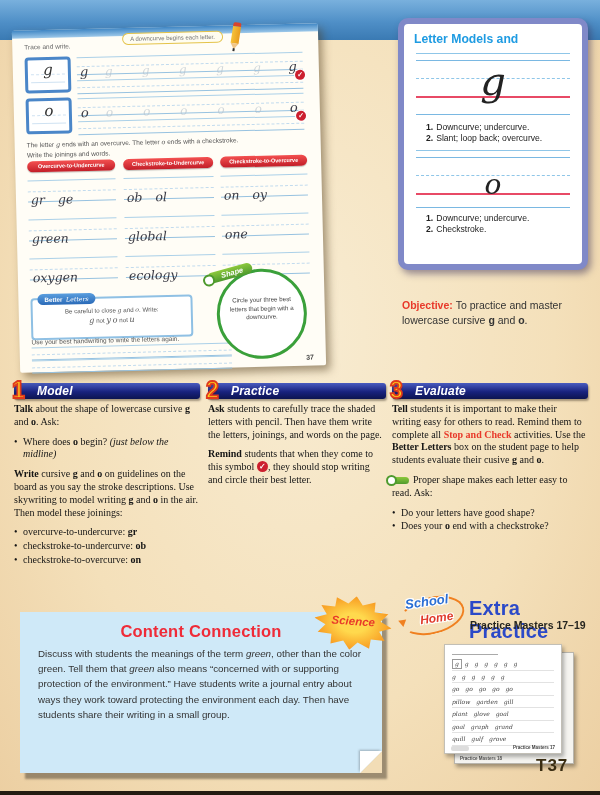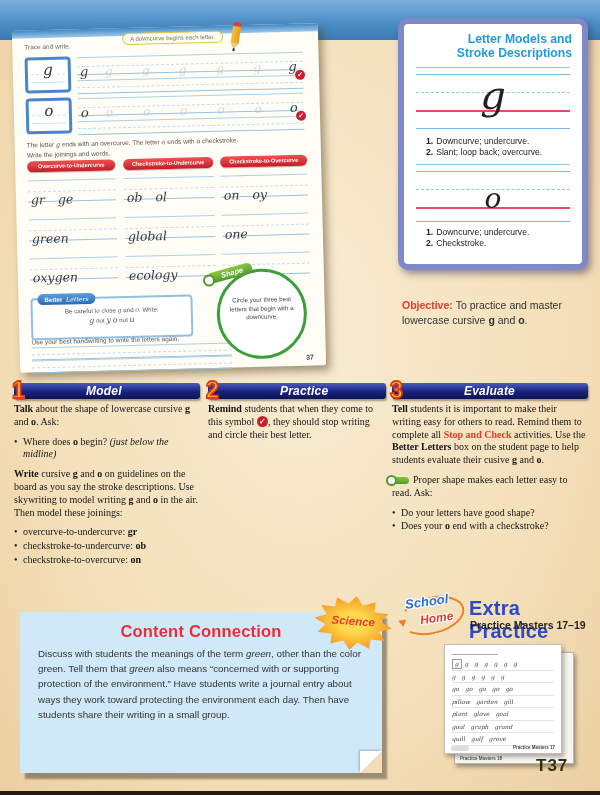--- a/index.html
+++ b/index.html
@@ -70,21 +70,21 @@
     background:linear-gradient(180deg,#8cc83c,#4e9a2e);border-radius:3px 8px 8px 3px;
     color:#fff;font-weight:bold;font-style:italic;font-size:7.5px;padding:1px 9px 1px 12px;}
   .skey::before{content:"";position:absolute;left:-7px;top:1px;width:8px;height:8px;border:2px solid #4e9a2e;
     border-radius:50%;background:#fff;}
   .wb-pagenum{position:absolute;right:12px;bottom:5px;font-size:7px;font-weight:bold;color:#444;}
 
   
   .modelbox{position:absolute;left:398px;top:18px;width:190px;height:252px;background:#fff;
     border:6px solid #8089c8;border-radius:10px;box-shadow:3px 4px 7px rgba(60,50,90,.5);z-index:2;
     padding:8px 10px;box-sizing:border-box;}
-  .mtitle{text-align:right;font-size:12.2px;font-weight:bold;color:#1e9be2;line-height:1.15;}
+  .mtitle{text-align:left;font-size:12.2px;font-weight:bold;color:#1e9be2;line-height:1.15;}
   .mdiv{border-top:1.4px solid #8fc6e8;margin:7px 2px 0 2px;}
   .mguides{position:relative;height:64px;}
   .mguides .ln{position:absolute;left:2px;right:2px;}
   .ln-top{top:6px;border-top:1.4px solid #7ab8e2;}
   .ln-mid{top:24px;border-top:1.4px dashed #8fc6e8;}
   .ln-base{top:42px;border-top:2px solid #e84a66;}
   .ln-bot{top:60px;border-top:1.4px solid #7ab8e2;}
   .mglyph{position:absolute;left:0;right:0;text-align:center;font-family:"DejaVu Serif",serif;
     font-style:italic;color:#222;}
   .mglyph.g{top:4px;font-size:40px;}
@@ -99,22 +99,22 @@
   .seg-b{font-weight:bold;} .seg-i{font-style:italic;}
 
   
   .stepcol{position:absolute;top:383px;}
   .stepcol.s1{left:14px;width:186px;} .stepcol.s2{left:208px;width:178px;} .stepcol.s3{left:392px;width:196px;}
   .stephead{position:relative;height:16px;border-radius:3px;
     background:linear-gradient(180deg,#4a5cc0 0%,#18227e 55%,#0c1450 100%);
     box-shadow:1px 2px 2px rgba(40,30,20,.4);}
   .stepnum{position:absolute;left:-2px;top:-6px;font-size:23px;font-weight:900;color:#ffd21e;
     -webkit-text-stroke:1.8px #e03a1c;text-shadow:1px 2px 0 rgba(120,20,10,.3);}
-  .steplabel{display:block;padding-left:40px;line-height:16px;color:#fff;font-weight:bold;
-    font-style:italic;font-size:12px;letter-spacing:.2px;margin-left:32px;}
+  .steplabel{display:block;padding-left:23px;line-height:16px;color:#fff;font-weight:bold;
+    font-style:italic;font-size:12px;letter-spacing:.2px;}
   .stepbody{margin-top:4px;font-family:"Liberation Serif",serif;font-size:10px;line-height:1.28;color:#151515;}
   .stepbody p{margin:0 0 7px 0;}
   .bullet{position:relative;padding-left:9px;margin:1px 0;}
   .bullet::before{content:"\2022";position:absolute;left:0;top:0;}
   .icon-check{display:inline-block;width:11px;height:11px;border-radius:50%;background:#cc1f2e;
     vertical-align:-2px;position:relative;}
   .icon-check::before{content:"\2713";position:absolute;left:0;right:0;top:0;color:#fff;
     font-size:8px;line-height:11px;text-align:center;font-weight:bold;}
   .icon-key{display:inline-block;width:17px;height:7px;border-radius:3.5px;vertical-align:-1px;
     background:linear-gradient(180deg,#8cc83c,#4e9a2e);position:relative;margin-right:4px;}
@@ -287,21 +287,20 @@
       <div class="skey">Shape</div>
       <div class="sctext">Circle your three best letters that begin with a downcurve.</div>
     </div>
 
     <div class="wb-pagenum">37</div>
   </section>
 
   <section class="modelbox">
     <div class="mtitle">
       <div>Letter Models and</div>
-      <div>Stroke Descriptions</div>
     </div>
     <div class="mdiv"></div>
     <div class="mguides">
       <div class="ln ln-top"></div>
       <div class="ln ln-mid"></div>
       <div class="ln ln-base"></div>
       <div class="ln ln-bot"></div>
       <div class="mglyph g">g</div>
     </div>
     <div class="msteps">
@@ -338,20 +337,21 @@
       <div class="bullet"><span class="seg-r">checkstroke-to-overcurve: </span><span class="seg-b">on</span></div>
     </div>
   </section>
 
   <section class="stepcol s2">
     <div class="stephead">
       <span class="stepnum">2</span>
       <span class="steplabel">Practice</span>
     </div>
     <div class="stepbody">
+      <p><span class="seg-b">Ask</span><span class="seg-r"> students to carefully trace the shaded letters with pencil. Then have them write the letters, joinings, and words on the page.</span></p>
       <p><span class="seg-b">Remind</span><span class="seg-r"> students that when they come to this symbol </span><span class="icon-check"></span><span class="seg-r">, they should stop writing and circle their best letter.</span></p>
     </div>
   </section>
 
   <section class="stepcol s3">
     <div class="stephead">
       <span class="stepnum">3</span>
       <span class="steplabel">Evaluate</span>
     </div>
     <div class="stepbody">

